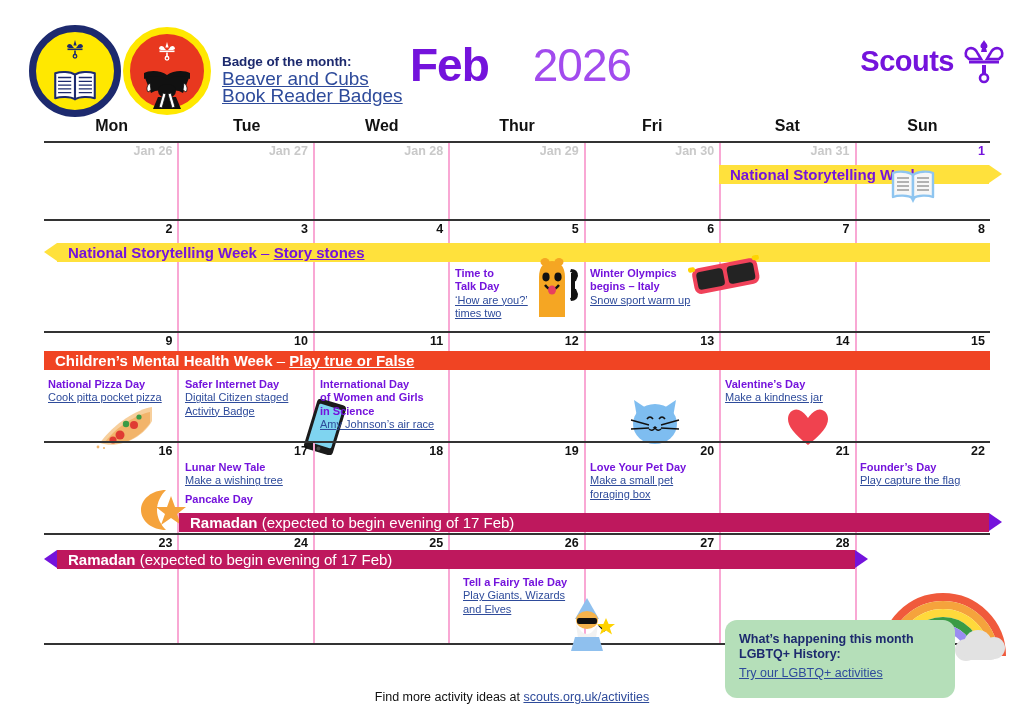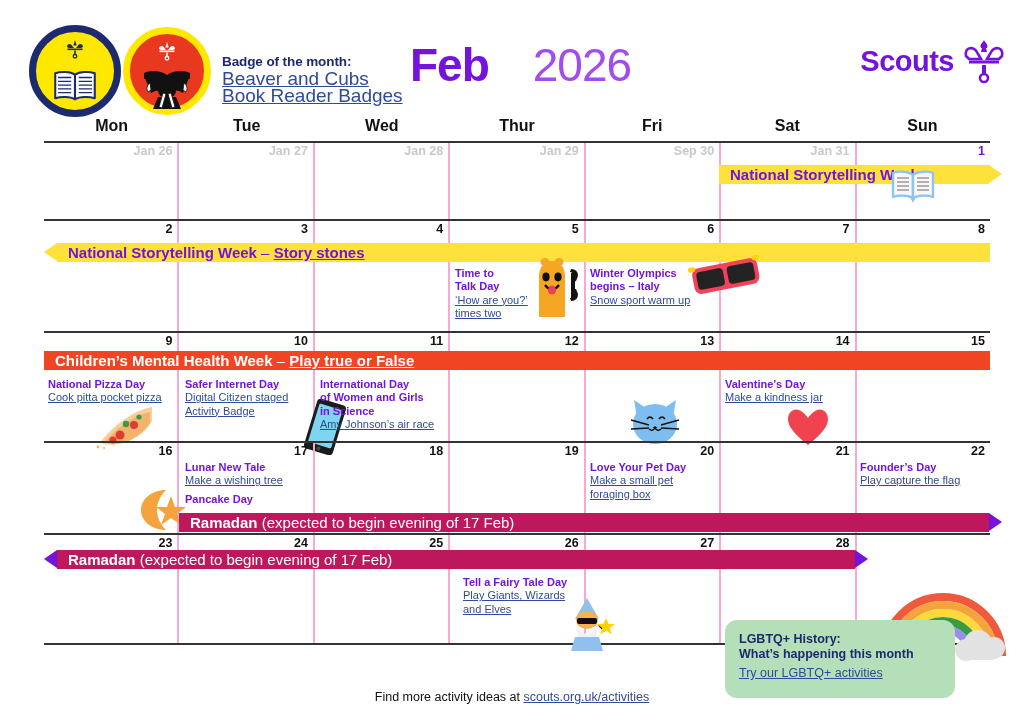--- a/index.html
+++ b/index.html
@@ -199,21 +199,21 @@
       <div class="col">
           <span class="daynum out">Jan 27</span>
         </div>
       <div class="col">
           <span class="daynum out">Jan 28</span>
         </div>
       <div class="col">
           <span class="daynum out">Jan 29</span>
         </div>
       <div class="col">
-          <span class="daynum out">Sep 30</span>
+          <span class="daynum out">Jan 30</span>
         </div>
       <div class="col">
           <span class="daynum out">Jan 31</span>
         </div>
       <div class="col">
           <span class="daynum accent">1</span>
         </div>
     </div>
 
     <div class="banner yellow" style="left:675px; top:22px; width:270px;">
@@ -498,20 +498,20 @@
   </g>
   <g fill="#e2e2e2">
     <circle cx="100" cy="78" r="14"></circle>
     <circle cx="116" cy="82" r="11"></circle>
     <circle cx="88" cy="84" r="11"></circle>
     <rect x="86" y="80" width="34" height="14" rx="7"></rect>
   </g>
 </svg>
 
 <div id="callout">
+  <span class="h">What’s happening this month</span>
   <span class="h">LGBTQ+ History:</span>
-  <span class="h">What’s happening this month</span>
   <a class="lnk" href="#">Try our LGBTQ+ activities</a>
 </div>
 
 <div id="footer">
   <span>Find more activity ideas at </span><a class="lnk" href="#">scouts.org.uk/activities</a>
 </div>
 
 </body></html>

